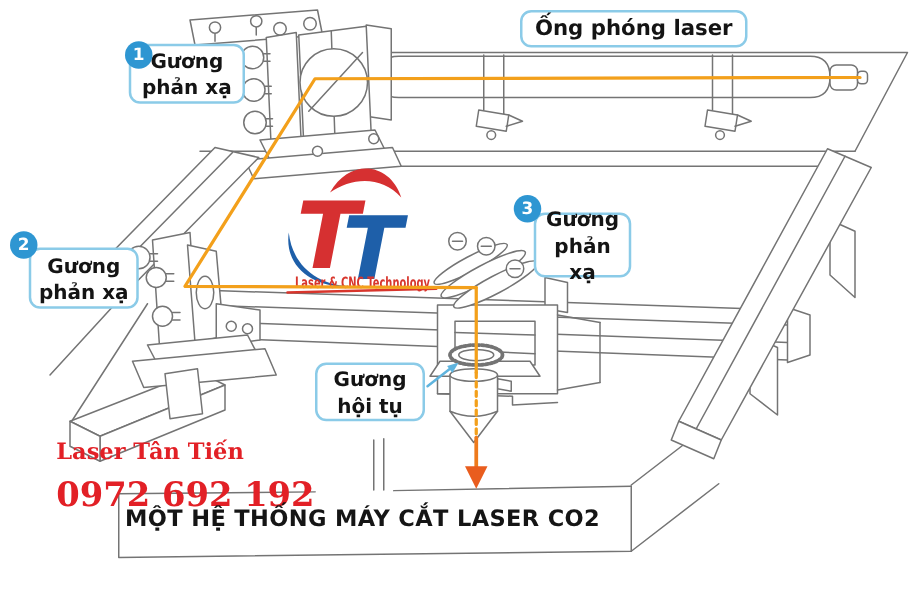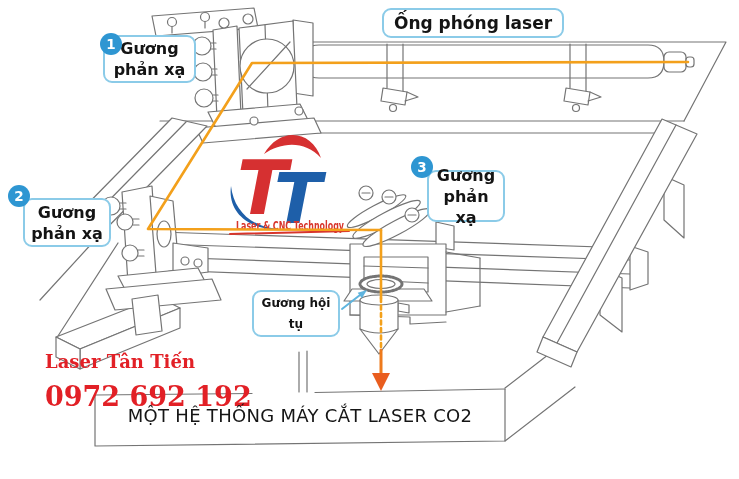--- a/index.html
+++ b/index.html
@@ -5,34 +5,34 @@
   html,body{margin:0;padding:0;background:#fff;}
   .stage{position:relative;width:739px;height:479px;background:#fff;overflow:hidden;
          font-family:"DejaVu Sans",sans-serif;}
   svg.art{position:absolute;left:0;top:0;z-index:1;}
   .lbl{position:absolute;border:2px solid #8BCBE8;border-radius:9px;background:#fff;
        color:#141414;font-weight:bold;text-align:center;display:flex;align-items:center;
        justify-content:center;box-sizing:border-box;z-index:3;line-height:21px;}
   .badge{position:absolute;width:22px;height:22px;border-radius:50%;background:#2E96D2;
          color:#fff;font-size:13.5px;font-weight:bold;display:flex;align-items:center;
          justify-content:center;z-index:4;}
-  #lbl-tube{left:382px;top:8px;width:182px;height:30px;font-size:17px;}
+  #lbl-tube{left:416px;top:8px;width:182px;height:30px;font-size:17px;}
   #lbl-m1{left:103px;top:35px;width:93px;height:48px;font-size:16px;padding:0 3px;}
   #lbl-m2{left:23px;top:198px;width:88px;height:49px;font-size:16px;padding:0 3px;}
   #lbl-m3{left:427px;top:170px;width:78px;height:52px;font-size:16px;padding:0 3px;}
-  #lbl-focus{left:252px;top:290px;width:88px;height:47px;font-size:12px;padding:0 6px;}
+  #lbl-focus{left:252px;top:290px;width:88px;height:47px;font-size:16px;padding:0 6px;}
   #badge-1{left:100px;top:33px;}
   #badge-2{left:8px;top:185px;}
   #badge-3{left:411px;top:156px;}
   .contact{position:absolute;font-family:"DejaVu Serif",serif;font-weight:bold;
            color:#E22026;z-index:3;white-space:nowrap;}
   #contact-name{left:45px;top:351px;font-size:18px;}
   #contact-phone{left:45px;top:381px;font-size:27px;}
   #caption{position:absolute;left:100px;top:405px;width:400px;font-size:18px;
-           font-weight:normal;color:#151515;text-align:center;letter-spacing:.3px;z-index:3;}
+           font-weight:bold;color:#151515;letter-spacing:.3px;z-index:3;}
 </style>
 </head>
 <body>
 
 <div class="stage">
 
 <svg class="art" width="739" height="479" viewBox="0 0 739 479">
   <g stroke="#747474" stroke-width="1.2" fill="none" stroke-linejoin="round" stroke-linecap="round">
 
     <g>

